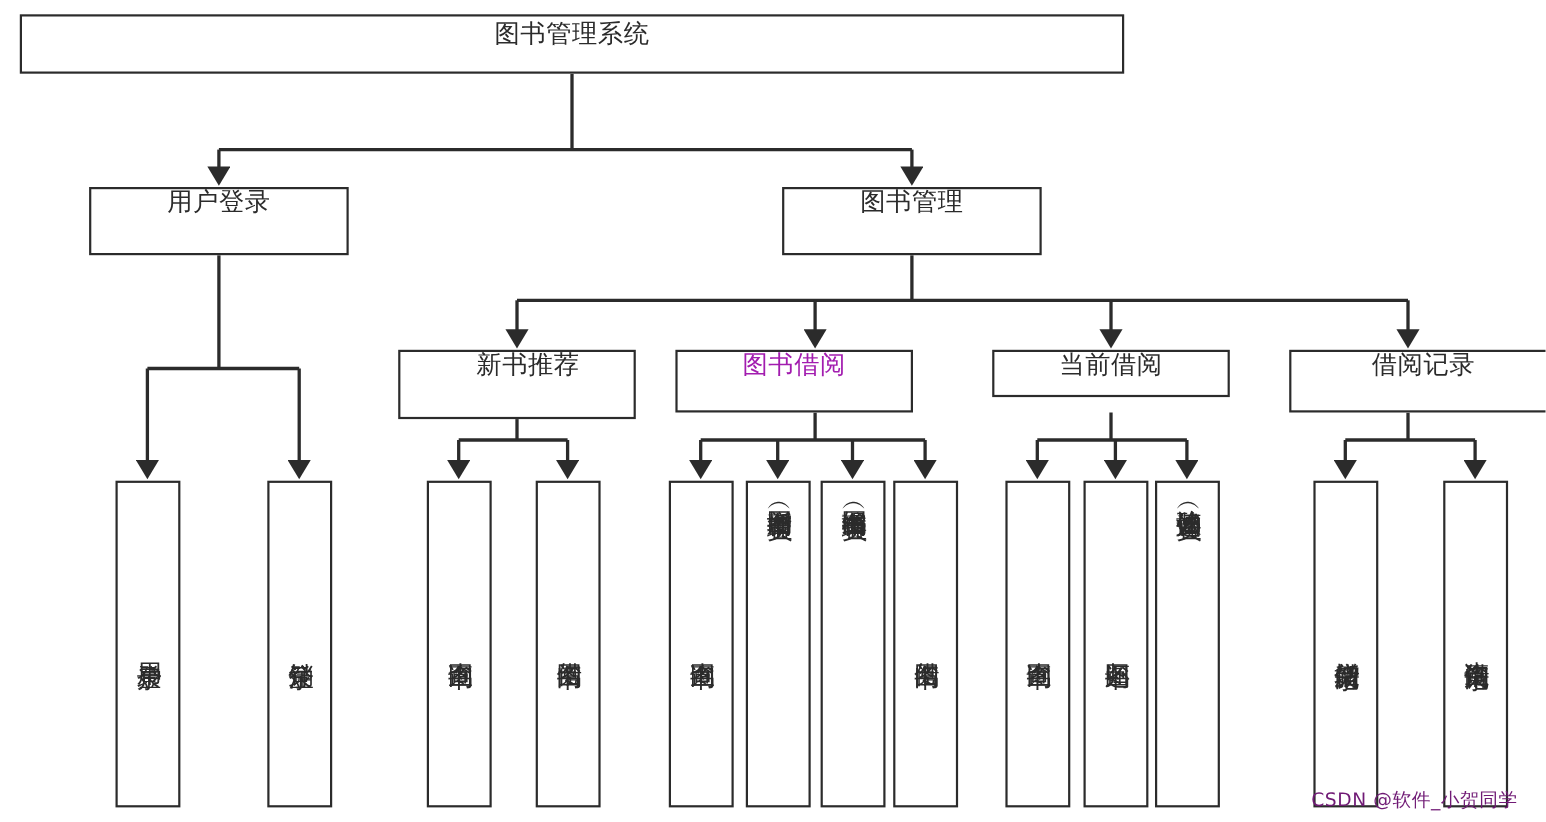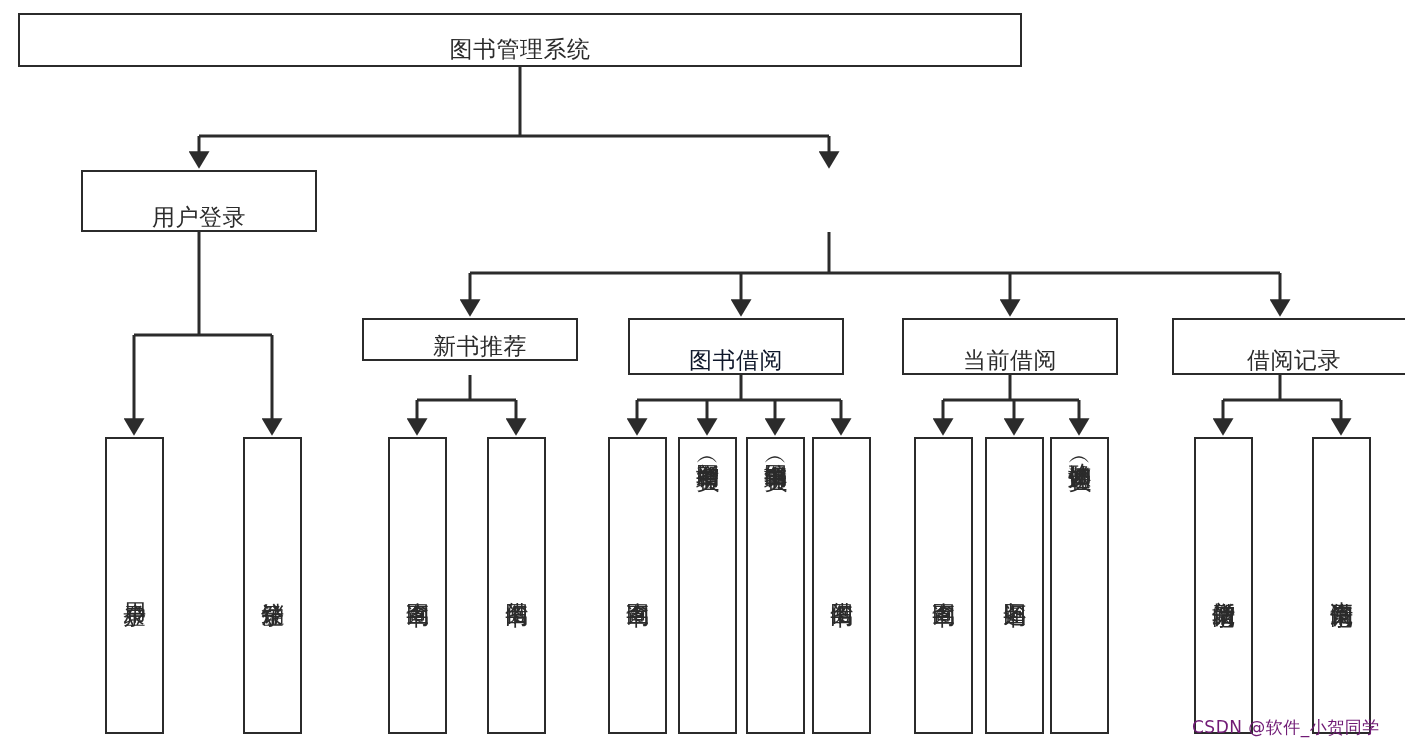--- a/index.html
+++ b/index.html
@@ -25,21 +25,21 @@
     top: 0;
     width: 1405px;
     height: 747px;
   }
   .node {
     position: absolute;
     box-sizing: border-box;
     background: #ffffff;
     border: 2px solid #2b2b2b;
     display: flex;
-    align-items: flex-end;
+    align-items: flex-start;
     justify-content: center;
     color: #2b2b2b;
   }
   .node-h .label {
     font-size: 23px;
     line-height: 1.1;
     letter-spacing: 0.5px;
     white-space: nowrap;
   }
   .node-root .label {
@@ -128,28 +128,31 @@
     </g>
   </svg>
 
   <div class="node node-root" style="left: 18px; top: 13px; width: 1004px; height: 54px; border-color: rgb(43, 43, 43); background: rgb(255, 255, 255); color: rgb(43, 43, 43);">
     <span class="label">图书管理系统</span>
   </div>
 
   <div class="node node-h" style="left: 81px; top: 170px; width: 236px; height: 62px; border-color: rgb(43, 43, 43); background: rgb(255, 255, 255); color: rgb(43, 43, 43);">
     <span class="label">用户登录</span>
   </div>
+  <div class="node node-h" style="left: 711px; top: 170px; width: 236px; height: 62px; border-color: rgb(43, 43, 43); background: rgb(255, 255, 255); color: rgb(43, 43, 43);">
+    <span class="label">图书管理</span>
+  </div>
 
-  <div class="node node-h" style="left: 362px; top: 318px; width: 216px; height: 43px; border-color: rgb(43, 43, 43); background: rgb(255, 255, 255); color: rgb(43, 43, 43); padding-left: 20px;">
+  <div class="node node-h" style="left: 362px; top: 318px; width: 216px; height: 63px; border-color: rgb(43, 43, 43); background: rgb(255, 255, 255); color: rgb(43, 43, 43); padding-left: 20px;">
     <span class="label">新书推荐</span>
   </div>
-  <div class="node node-h" style="left: 628px; top: 318px; width: 216px; height: 57px; border-color: rgb(43, 43, 43); background: rgb(255, 255, 255); color: #0f172a;">
+  <div class="node node-h" style="left: 614px; top: 318px; width: 216px; height: 57px; border-color: rgb(43, 43, 43); background: rgb(255, 255, 255); color: #a21caf;">
     <span class="label">图书借阅</span>
   </div>
-  <div class="node node-h" style="left: 902px; top: 318px; width: 216px; height: 57px; border-color: rgb(43, 43, 43); background: rgb(255, 255, 255); color: rgb(43, 43, 43);">
+  <div class="node node-h" style="left: 902px; top: 318px; width: 216px; height: 43px; border-color: rgb(43, 43, 43); background: rgb(255, 255, 255); color: rgb(43, 43, 43);">
     <span class="label">当前借阅</span>
   </div>
   <div class="node node-h" style="left: 1172px; top: 318px; width: 244px; height: 57px; border-color: rgb(43, 43, 43); background: rgb(255, 255, 255); color: rgb(43, 43, 43);">
     <span class="label">借阅记录</span>
   </div>
 
   <div class="node node-v" style="left: 105px; top: 437px; width: 59px; height: 297px; border-color: rgb(43, 43, 43); background: rgb(255, 255, 255); color: rgb(43, 43, 43);">
     <span class="label">用户登录</span>
   </div>
   <div class="node node-v" style="left: 243px; top: 437px; width: 59px; height: 297px; border-color: rgb(43, 43, 43); background: rgb(255, 255, 255); color: rgb(43, 43, 43);">

